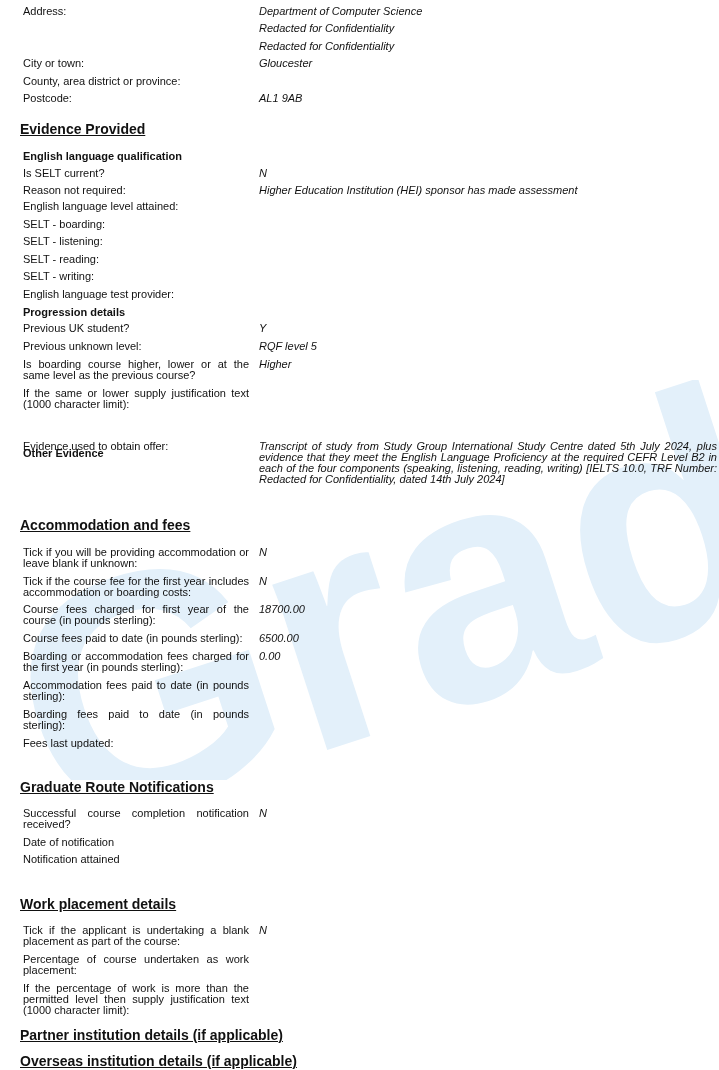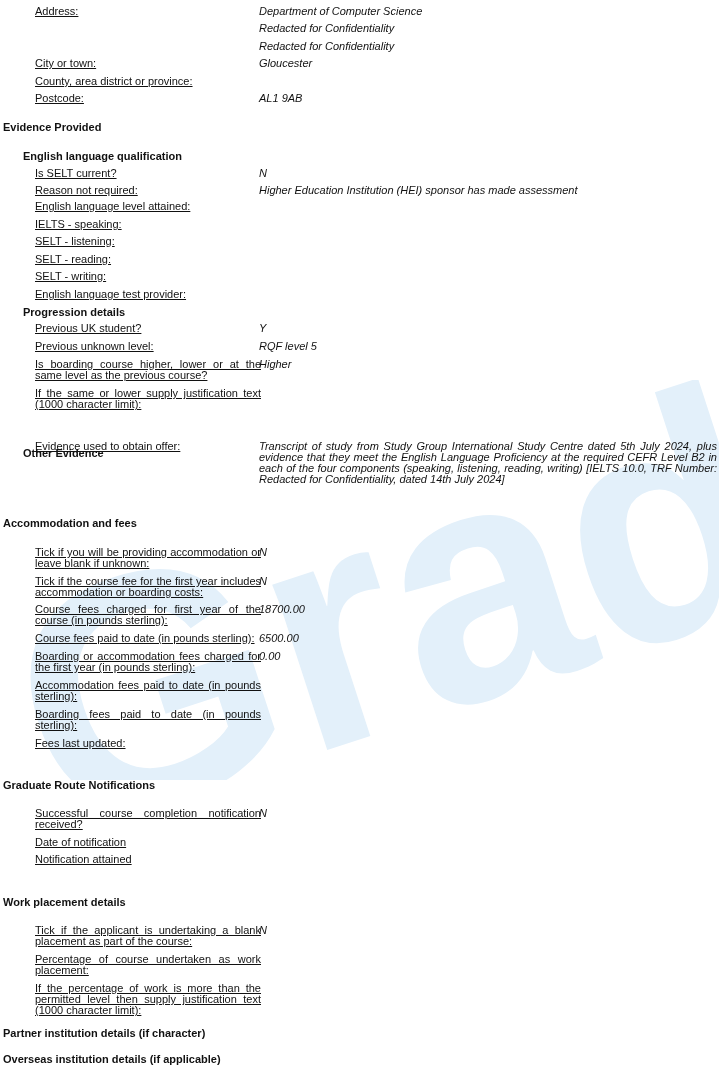--- a/index.html
+++ b/index.html
@@ -6,25 +6,25 @@
   body {
     width: 719px; height: 1070px; position: relative; overflow: hidden;
     font-family: "Liberation Sans", sans-serif; font-size: 11px; color: #111;
   }
   .watermark {
     position: absolute; left: -20px; top: 380px; width: 900px; height: 400px;
     z-index: 0; pointer-events: none;
   }
   .content { position: absolute; left: 0; top: 0; width: 719px; z-index: 1; }
   .row { position: absolute; left: 23px; width: 680px; }
-  .lbl { position: absolute; left: 12px; width: 226px; line-height: 11px; text-decoration: underline; }
+  .lbl { position: absolute; left: 0; width: 226px; line-height: 11px; }
   .lbl.just { text-align: justify; text-align-last: left; }
   .val { position: absolute; left: 236px; line-height: 11px; font-style: italic; }
   .val.wide { width: 458px; text-align: justify; text-align-last: left; }
-  .h1 { position: absolute; left: 3px; font-weight: bold; font-size: 11px; }
+  .h1 { position: absolute; left: 20px; font-weight: bold; font-size: 14px; text-decoration: underline; }
   .h2 { position: absolute; left: 23px; font-weight: bold; font-size: 11px; }
 </style>
 </head>
 <body>
 
 <svg class="watermark" viewBox="0 0 900 400">
   <text x="20" y="330" font-family="Liberation Sans, sans-serif" font-weight="bold" font-size="330" fill="#E3F0FA" transform="rotate(-18 450 200)">Gradding</text>
 </svg>
 
 <div class="content">
@@ -59,21 +59,21 @@
     <span class="val">N</span>
   </div>
   <div class="row" style="top:185px">
     <span class="lbl">Reason not required:</span>
     <span class="val">Higher Education Institution (HEI) sponsor has made assessment</span>
   </div>
   <div class="row" style="top:201px">
     <span class="lbl">English language level attained:</span>
   </div>
   <div class="row" style="top:219px">
-    <span class="lbl">IELTS - speaking:</span>
+    <span class="lbl">SELT - boarding:</span>
   </div>
   <div class="row" style="top:236px">
     <span class="lbl">SELT - listening:</span>
   </div>
   <div class="row" style="top:254px">
     <span class="lbl">SELT - reading:</span>
   </div>
   <div class="row" style="top:271px">
     <span class="lbl">SELT - writing:</span>
   </div>
@@ -152,15 +152,15 @@
     <span class="lbl just">Tick if the applicant is undertaking a blank placement as part of the course:</span>
     <span class="val">N</span>
   </div>
   <div class="row" style="top:954px">
     <span class="lbl just">Percentage of course undertaken as work placement:</span>
   </div>
   <div class="row" style="top:983px">
     <span class="lbl just">If the percentage of work is more than the permitted level then supply justification text (1000 character limit):</span>
   </div>
 
-  <div class="h1" style="top:1027px">Partner institution details (if character)</div>
+  <div class="h1" style="top:1027px">Partner institution details (if applicable)</div>
   <div class="h1" style="top:1053px">Overseas institution details (if applicable)</div>
 </div>
 
 </body></html>

